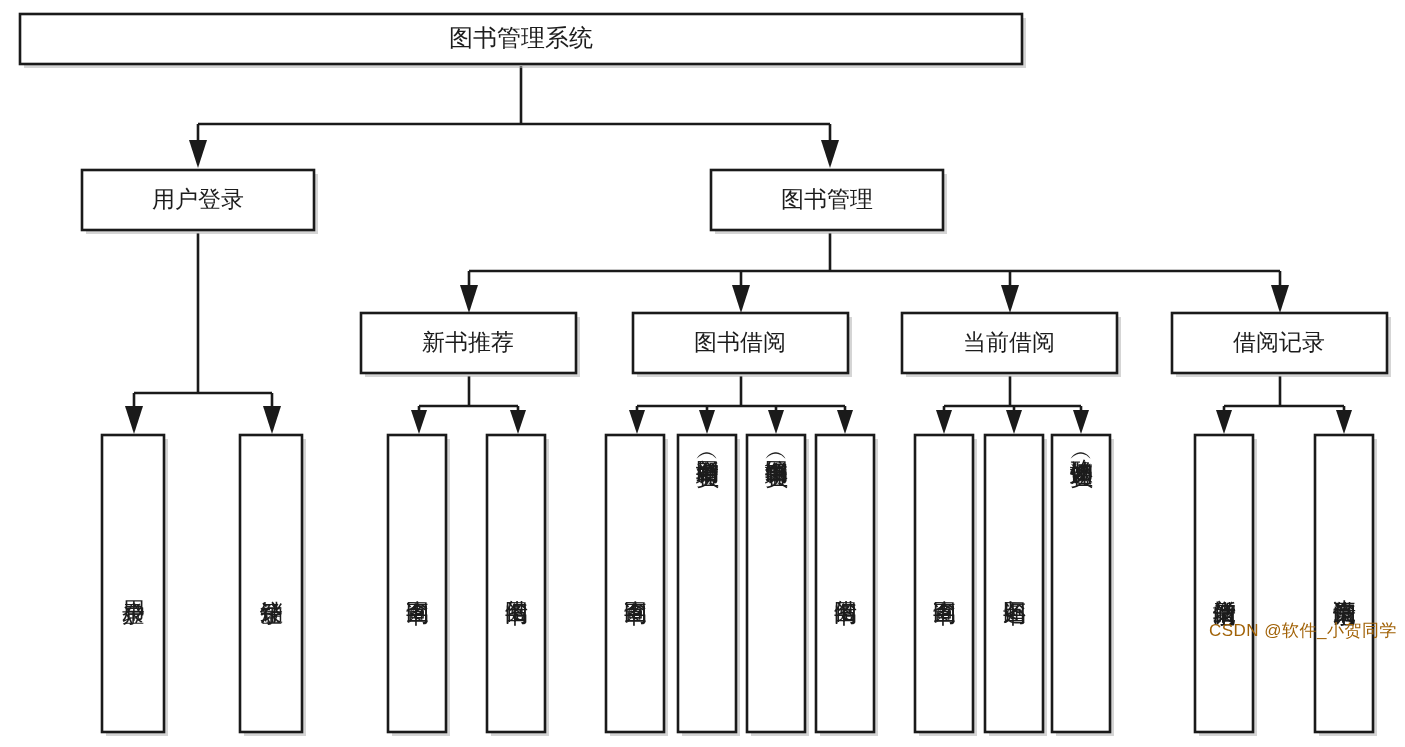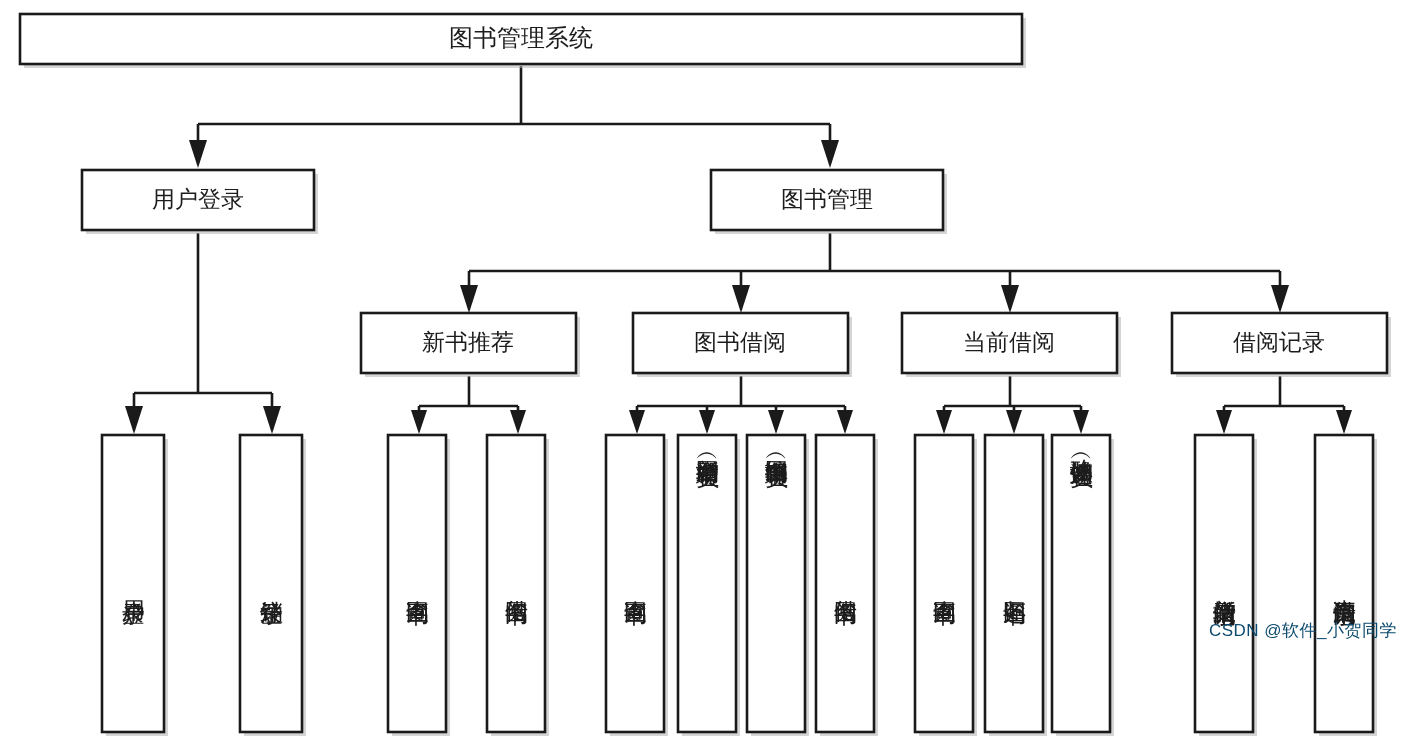--- a/index.html
+++ b/index.html
@@ -73,21 +73,21 @@
     letter-spacing: 1px;
     white-space: nowrap;
     text-align: center;
   }
   .watermark {
     position: absolute;
     right: 8px;
     bottom: 6px;
     font-family: "Liberation Sans", "DejaVu Sans", sans-serif;
     font-size: 17px;
-    color: #0c4a6e;
+    color: #a16207;
     letter-spacing: 0.5px;
     white-space: nowrap;
   }
 </style>
 </head>
 <body>
 
 <div id="diagram-root">
 
   <svg class="diagram-canvas" viewBox="0 0 1405 747" xmlns="http://www.w3.org/2000/svg">

